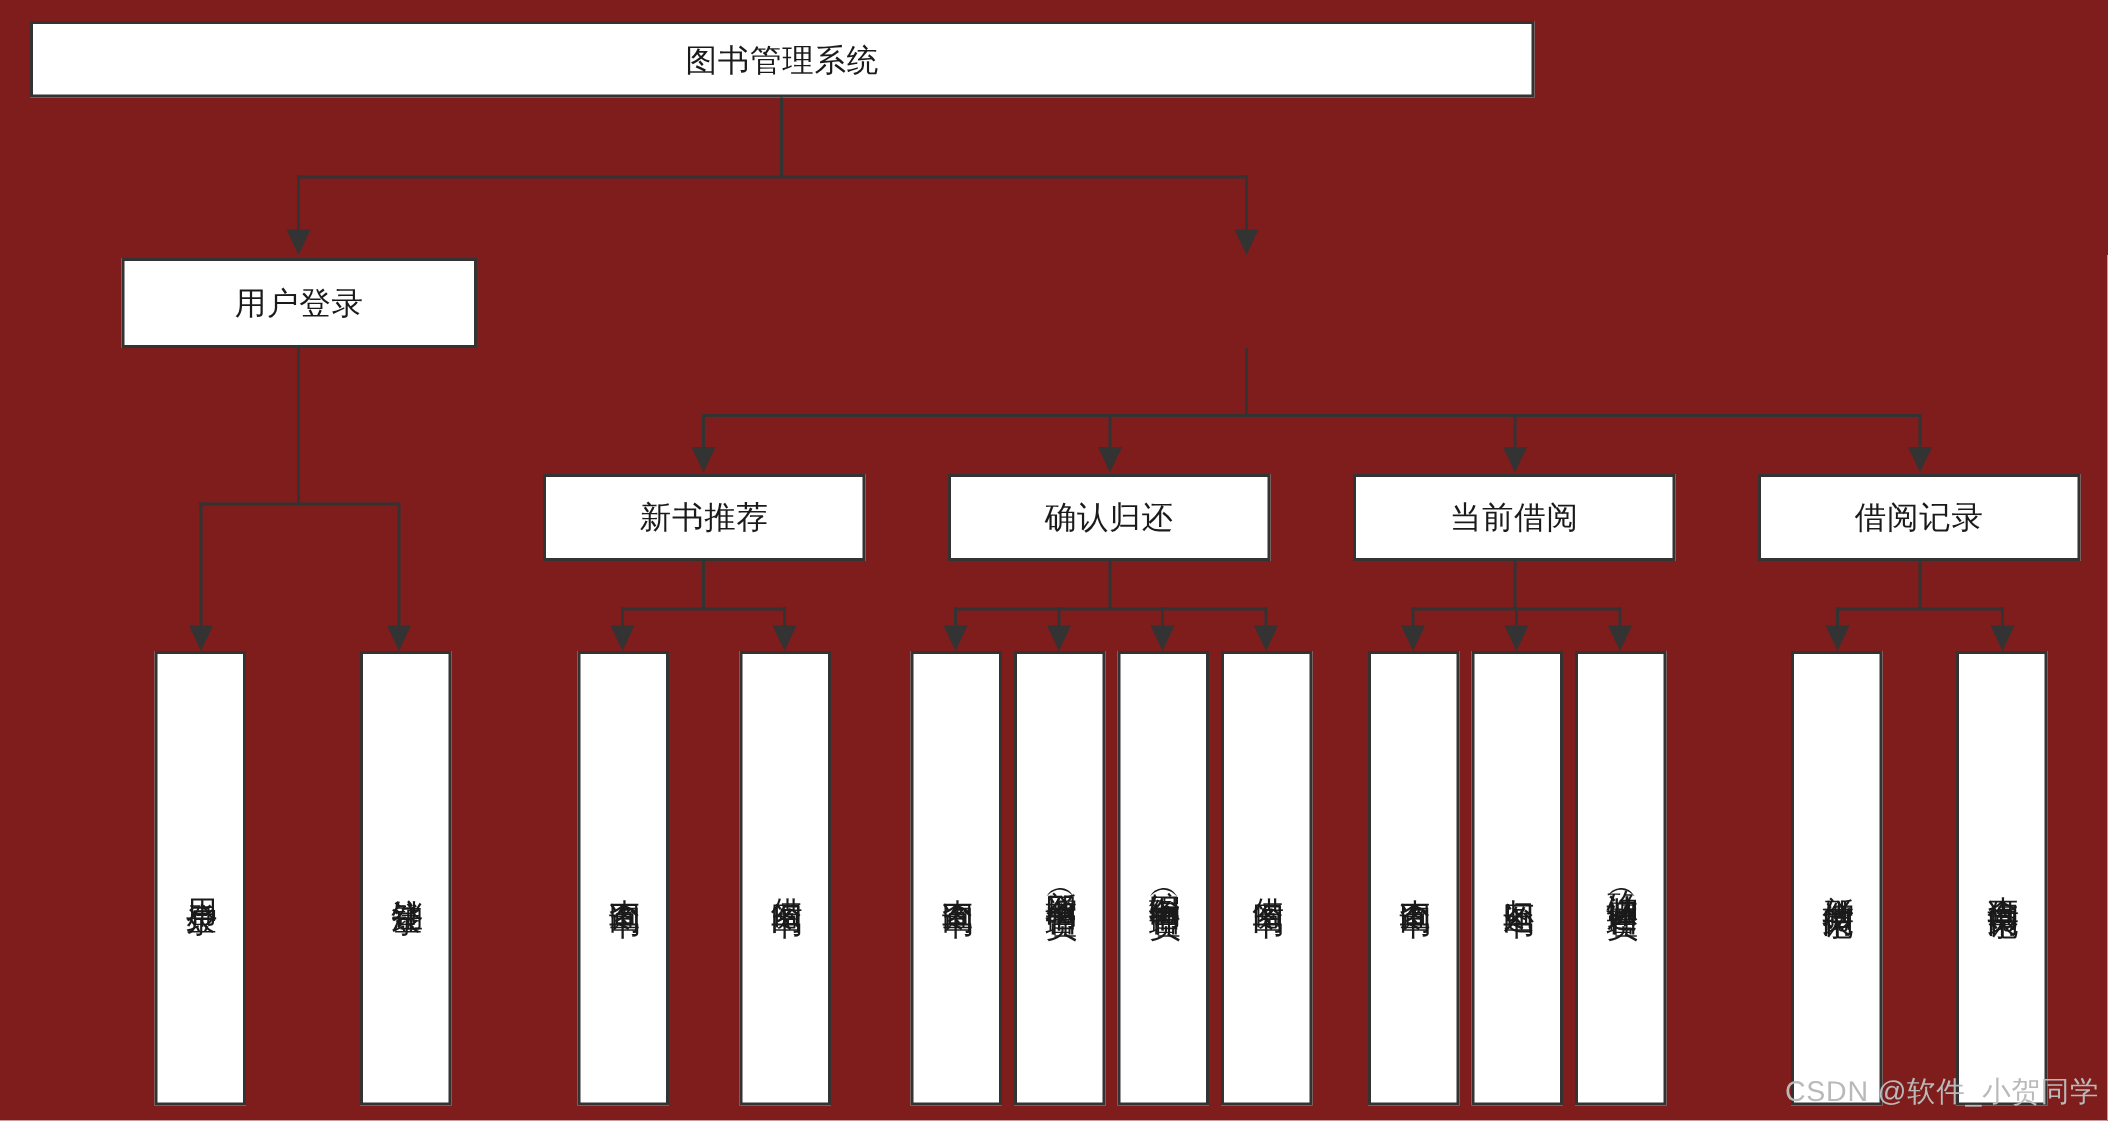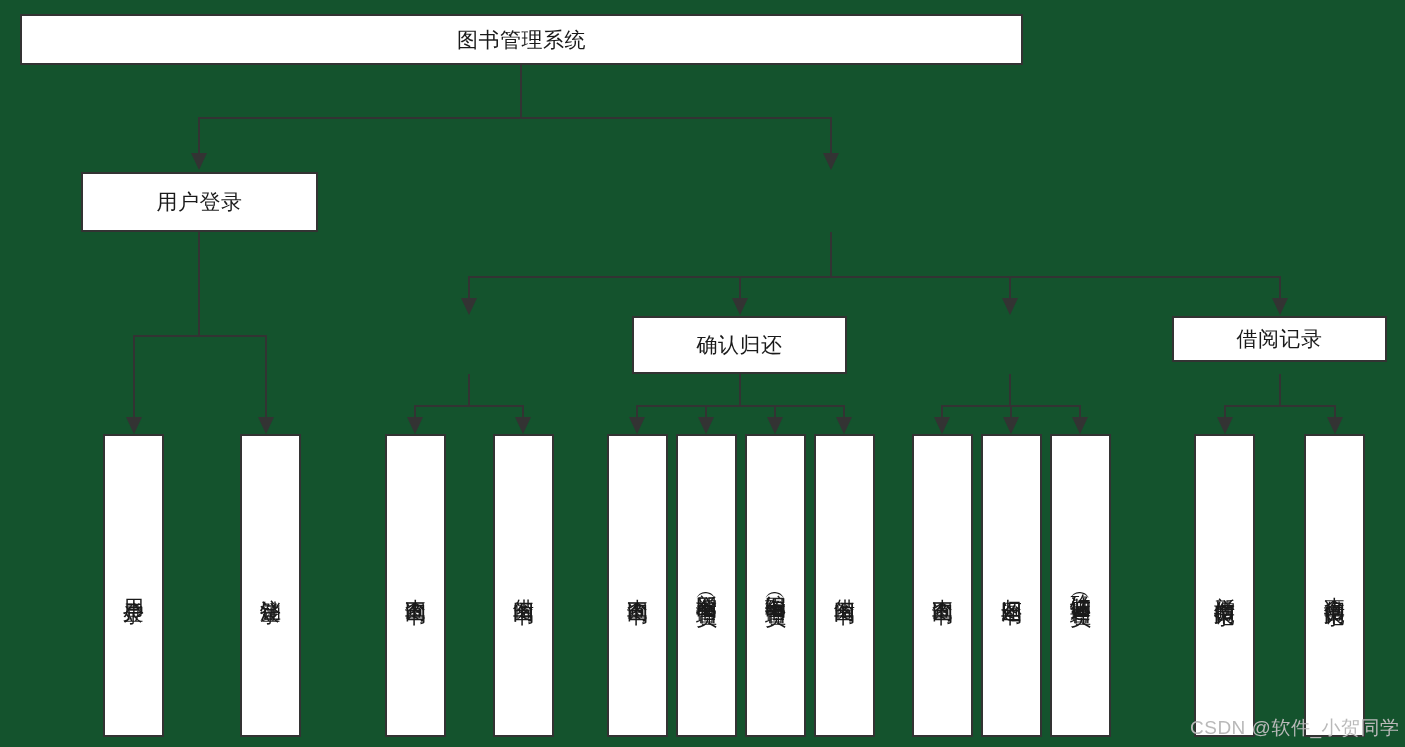--- a/index.html
+++ b/index.html
@@ -7,21 +7,21 @@
     padding: 0;
     background: #ffffff;
   }
   body {
     font-family: "Liberation Sans", "DejaVu Sans", sans-serif;
   }
   #canvas {
     position: relative;
     width: 1405px;
     height: 747px;
-    background: #14532d;
+    background: #7f1d1d;
     overflow: hidden;
   }
   .node {
     position: absolute;
     box-sizing: border-box;
     border: 2px solid #333333;
     background: #ffffff;
     display: flex;
     align-items: center;
     justify-content: center;
@@ -107,24 +107,30 @@
 
   <div class="edge v" style="left:468px; top:276px; height:24px;"></div>
   <div class="arrow" style="left:461px; top:298px;"></div>
   <div class="edge v" style="left:739px; top:276px; height:24px;"></div>
   <div class="arrow" style="left:732px; top:298px;"></div>
   <div class="edge v" style="left:1009px; top:276px; height:24px;"></div>
   <div class="arrow" style="left:1002px; top:298px;"></div>
   <div class="edge v" style="left:1279px; top:276px; height:24px;"></div>
   <div class="arrow" style="left:1272px; top:298px;"></div>
 
+  <div class="node h" style="left:362px; top:316px; width:215px; height:58px;">
+    <span>新书推荐</span>
+  </div>
   <div class="node h" style="left:632px; top:316px; width:215px; height:58px;">
     <span>确认归还</span>
   </div>
-  <div class="node h" style="left:1172px; top:316px; width:215px; height:46px;text-align:right;">
+  <div class="node h" style="left:902px; top:316px; width:215px; height:58px;">
+    <span>当前借阅</span>
+  </div>
+  <div class="node h" style="left:1172px; top:316px; width:215px; height:58px;text-align:right;">
     <span>借阅记录</span>
   </div>
 
   <div class="edge v" style="left:468px; top:374px; height:32px;"></div>
   <div class="edge h" style="left:414px; top:405px; width:110px;"></div>
   <div class="edge v" style="left:414px; top:405px; height:14px;"></div>
   <div class="arrow" style="left:407px; top:417px;"></div>
   <div class="edge v" style="left:522px; top:405px; height:14px;"></div>
   <div class="arrow" style="left:515px; top:417px;"></div>
 

